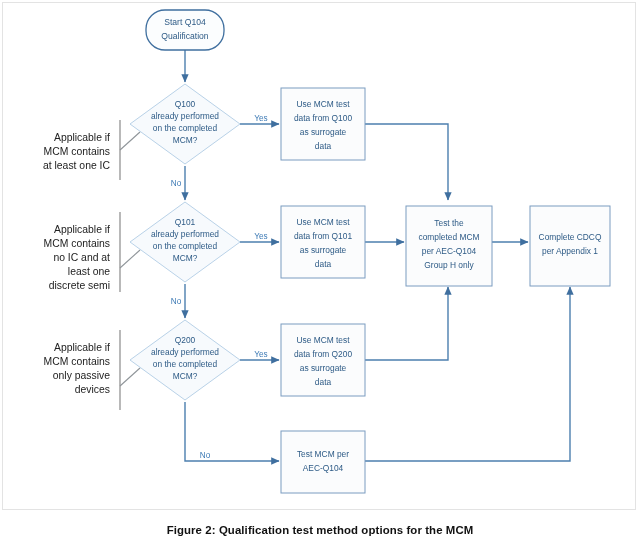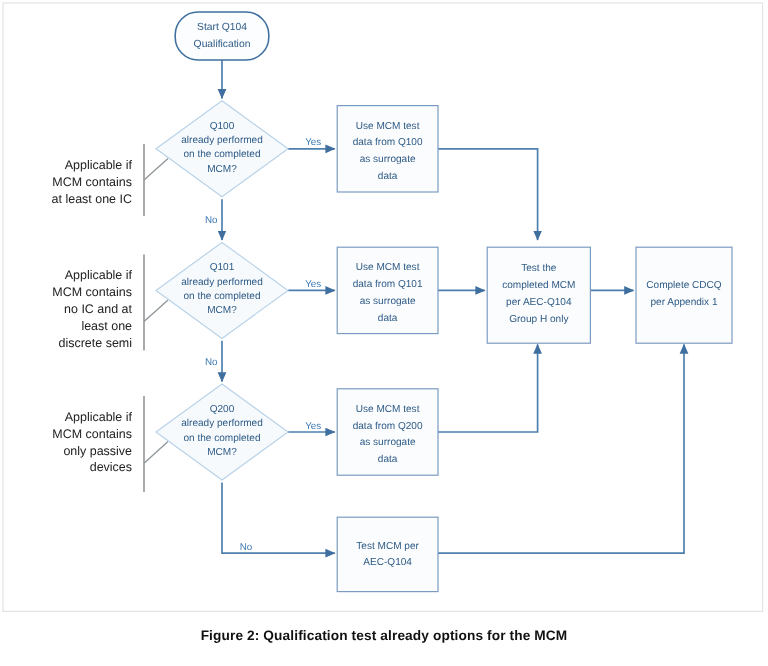--- a/index.html
+++ b/index.html
@@ -243,15 +243,15 @@
     </g>
 
     <g>
       <rect class="shape-box" x="281" y="431" width="84" height="62"></rect>
       <text class="node-text" x="323" y="455">Test MCM per</text>
       <text class="node-text" x="323" y="469">AEC-Q104</text>
     </g>
 
   </svg>
 
-  <div id="caption">Figure 2:  Qualification test already options for the MCM</div>
+  <div id="caption">Figure 2:  Qualification test method options for the MCM</div>
 
 </div>
 
 </body></html>

